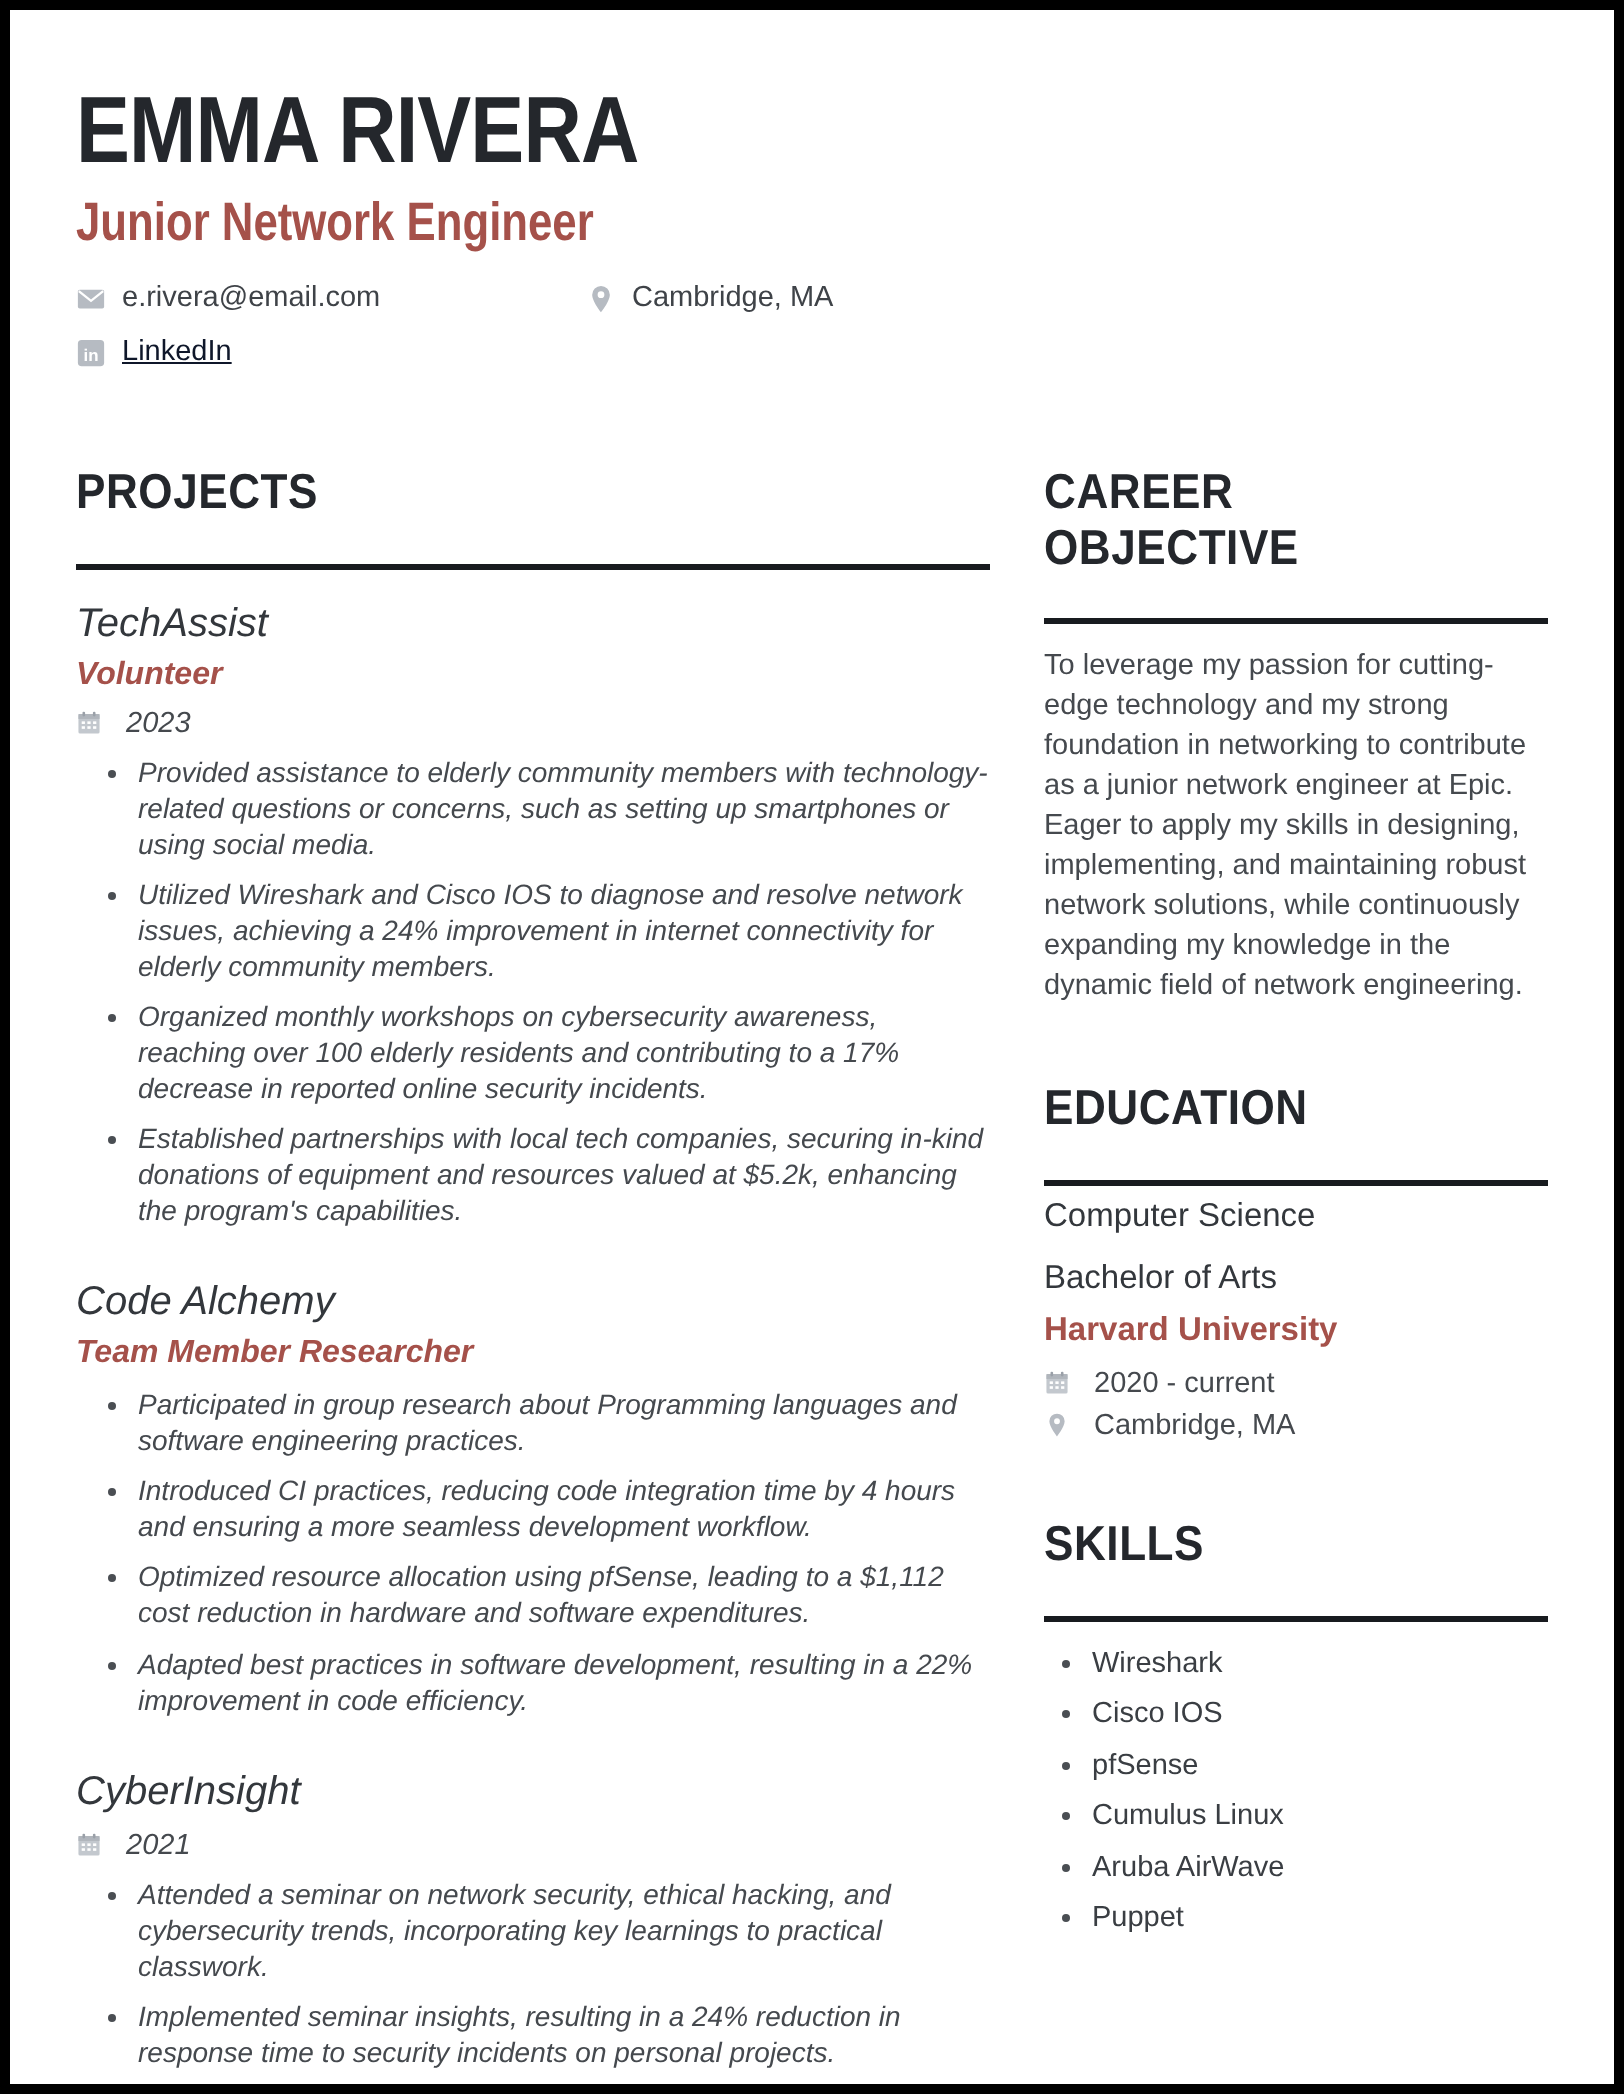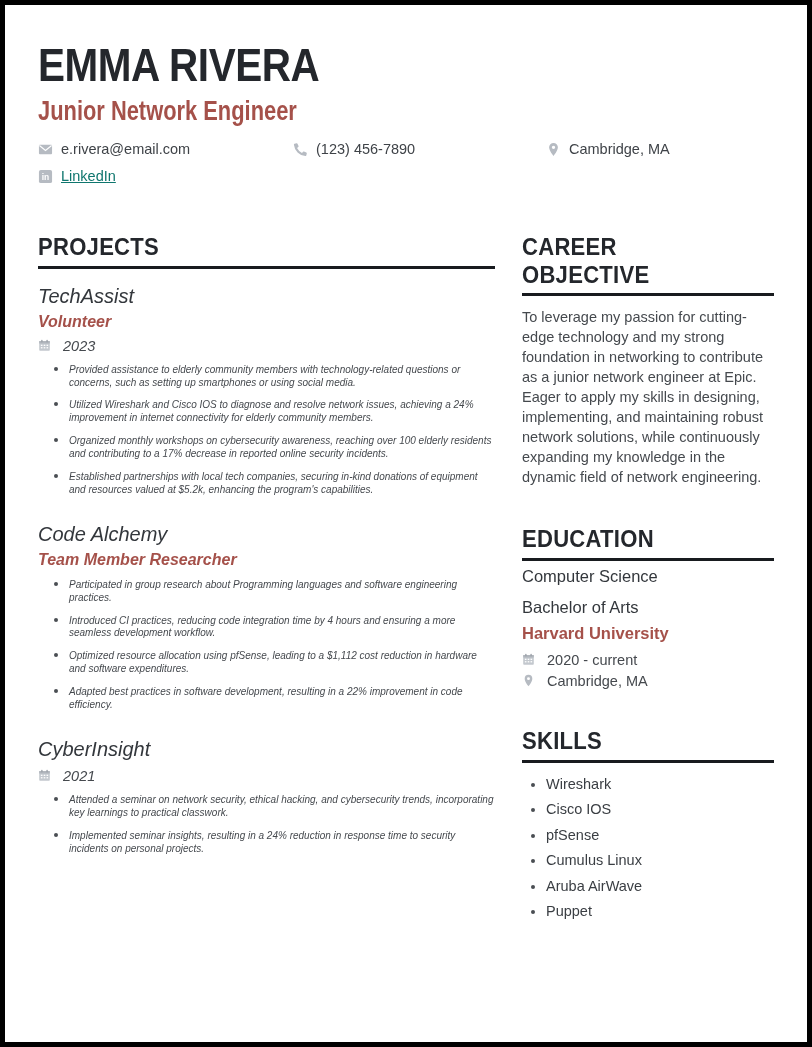--- a/index.html
+++ b/index.html
@@ -39,31 +39,31 @@
     transform-origin: 0 50%;
     white-space: nowrap;
     display: block;
   }
   .job-title span { display:inline-block; transform: scaleX(.9); transform-origin: 0 50%; white-space: nowrap;}
   .contact-rows { margin-top: 14px; font-size: 14.5px; color: #3f4348; }
   .contact-row { display: flex; align-items: flex-end; margin-bottom: 11px; }
   .contact-item { display: flex; align-items: center; gap: 8px; }
   .contact-item.c1 { width: 255px; }
   .contact-item.c2 { width: 253px; }
-  .contact-item a { color: #0f766e; text-decoration: underline; }
+  .contact-item a { color: #0f172a; text-decoration: underline; }
   .cicon { width: 15px; height: 15px; flex: 0 0 auto; }
 
   
   .columns { display: flex; padding: 38px 33px 0 33px; gap: 27px; }
   .col-left  { width: 457px; flex: 0 0 457px; }
   .col-right { flex: 1; min-width: 0; }
 
   .sec-head {
     border-bottom: 3px solid #181b1f;
-    padding-bottom: 5px;
+    padding-bottom: 21px;
   }
   .sec-head .t {
     font-size: 24.5px;
     font-weight: 700;
     color: #24272c;
     line-height: 1.13;
     display: inline-block;
     transform: scaleX(.9);
     transform-origin: 0 50%;
     letter-spacing: 0.3px;
@@ -73,21 +73,21 @@
 
   
   .proj { margin-top: 16px; margin-bottom: 26px; font-style: italic; }
   .proj-title { font-size: 20px; font-weight: 400; color: #33373c; }
   .proj-role  { margin-top: 5px; font-size: 16px; font-weight: 700; color: #a5514a; }
   .date-row   { margin-top: 7px; display: flex; align-items: center; gap: 12px;
                 font-size: 14.5px; color: #45494e; }
   .date-row .cicon { width: 13px; height: 13px; }
   ul.bullets { margin-top: 7px; padding-left: 31px; }
   ul.bullets li {
-    font-size: 10px; color: #45494e; line-height: 1.29; margin-bottom: 7px;
+    font-size: 14px; color: #45494e; line-height: 1.29; margin-bottom: 7px;
   }
   ul.bullets li::marker { color: #4a4e53; font-size: 13px; }
 
   
   .objective-text {
     margin-top: 11px;
     font-size: 14.5px; color: #45494e; line-height: 1.38;
   }
   .section-gap { margin-top: 38px; }
   .edu-line { margin-top: 10px; font-size: 16.5px; color: #33373c; line-height: 1.3; }
@@ -146,26 +146,20 @@
     </div>
 
     <div class="contact-rows">
       <div class="contact-row">
         <div class="contact-item c1">
           <svg class="cicon">
               <use href="#i-mail"></use>
             </svg>
           <span>e.rivera@email.com</span>
         </div>
-        <div class="contact-item c2">
-          <svg class="cicon">
-              <use href="#i-phone"></use>
-            </svg>
-          <span>(123) 456-7890</span>
-        </div>
         <div class="contact-item">
           <svg class="cicon">
               <use href="#i-pin"></use>
             </svg>
           <span>Cambridge, MA</span>
         </div>
       </div>
       <div class="contact-row">
         <div class="contact-item">
           <svg class="cicon">

